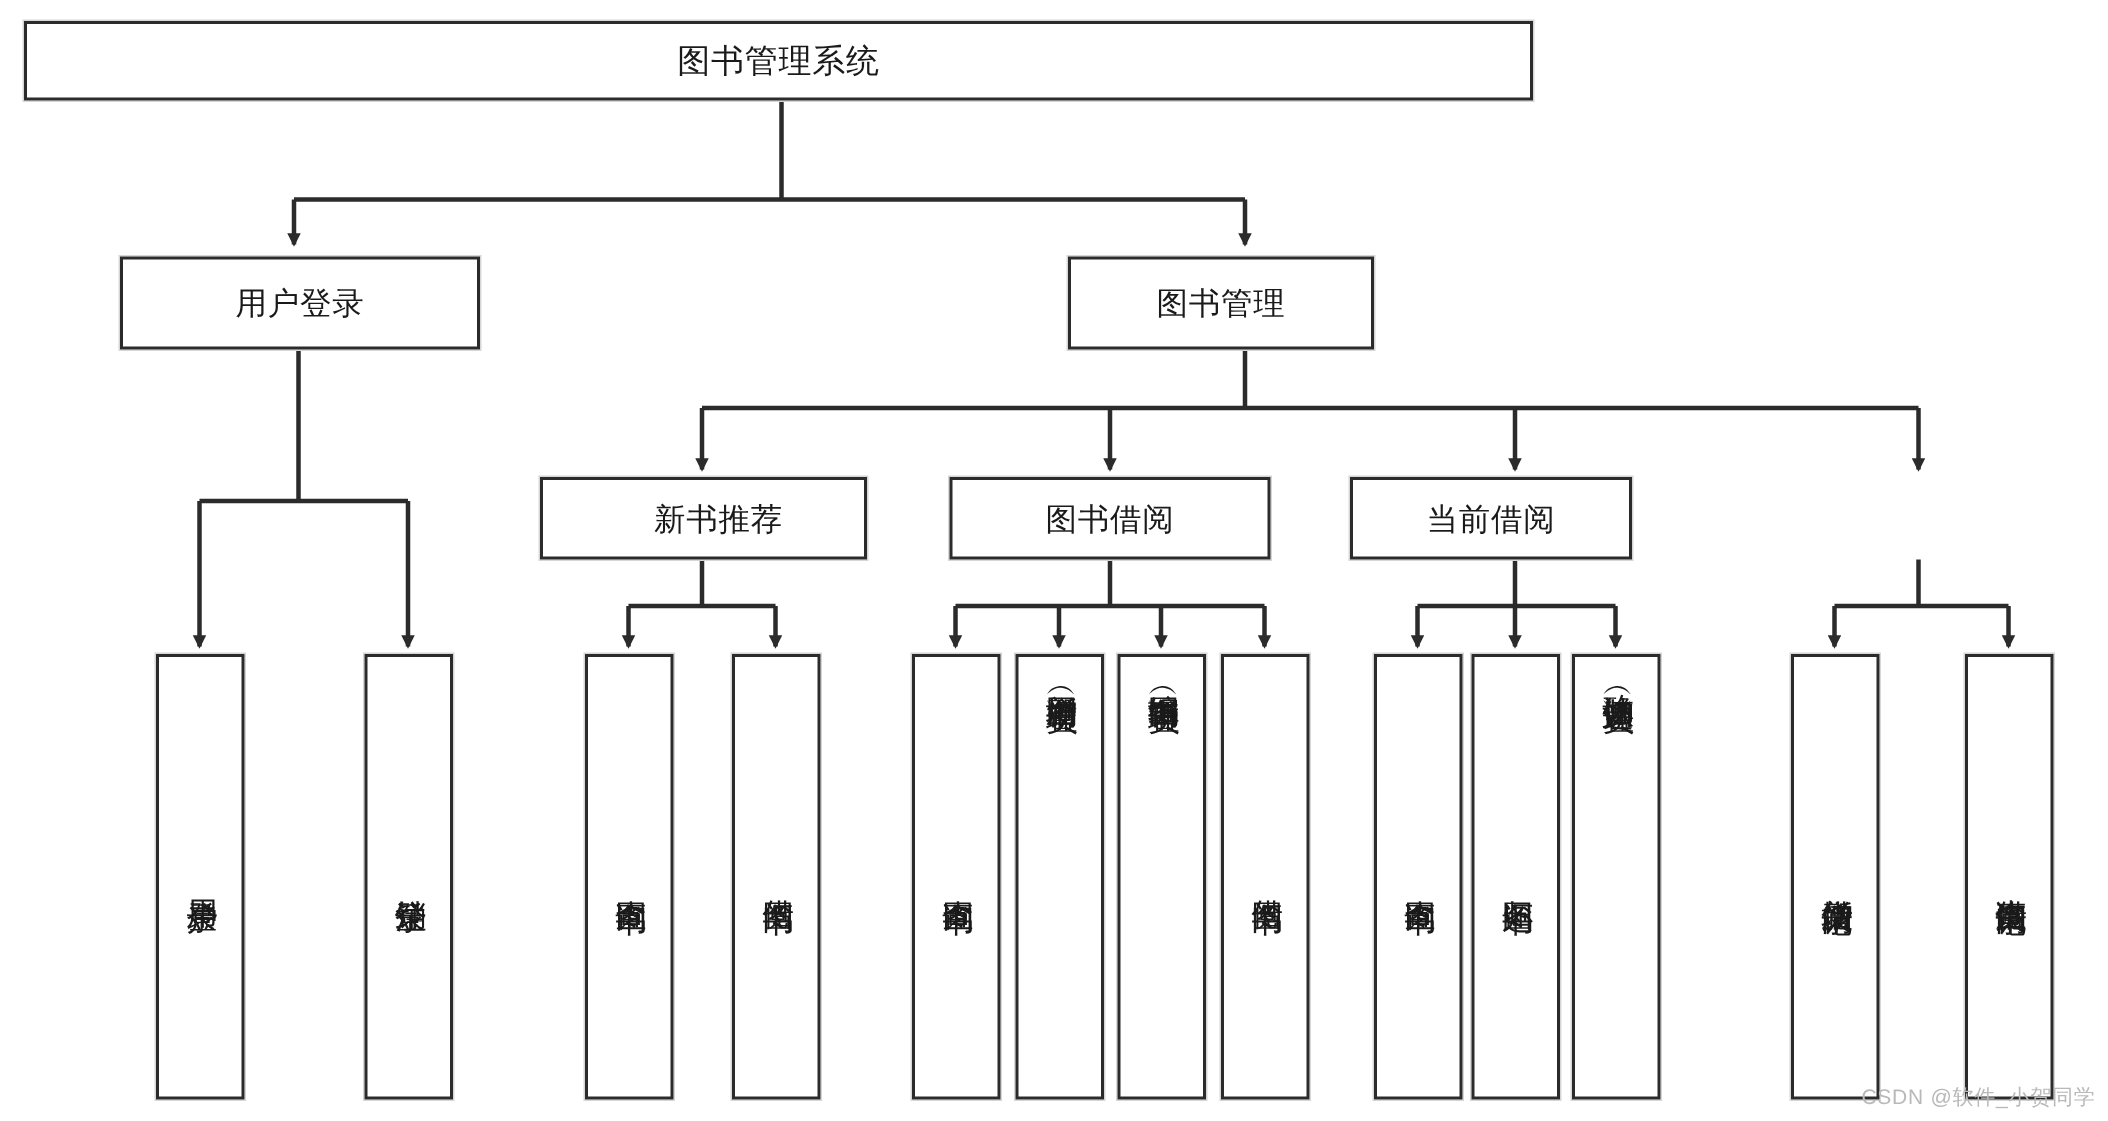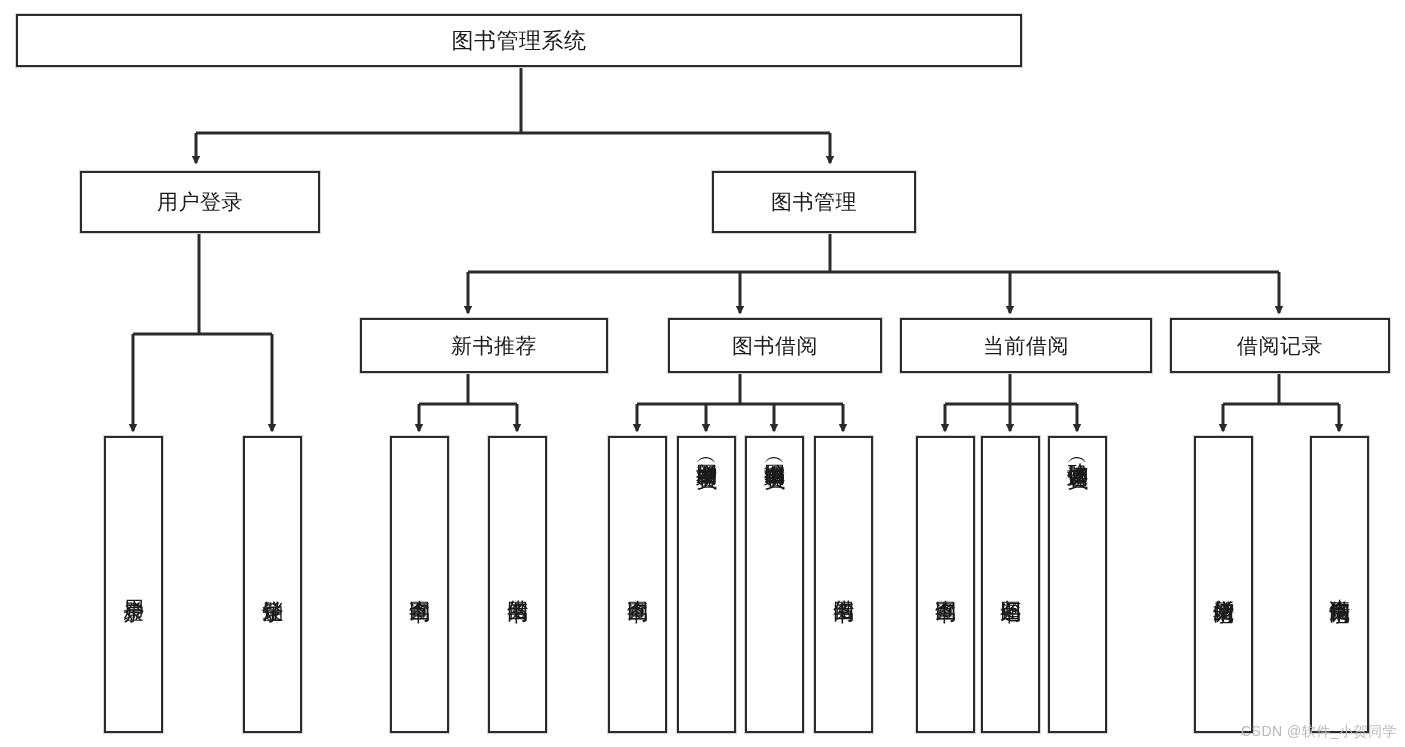--- a/index.html
+++ b/index.html
@@ -128,35 +128,32 @@
   </div>
 
   <div class="node node-h" style="left:80px; top:171px; width:240px; height:62px;">
     <span>用户登录</span>
   </div>
 
   <div class="node node-h" style="left:712px; top:171px; width:204px; height:62px;">
     <span>图书管理</span>
   </div>
 
-  <div class="node node-h" style="left:360px; top:318px; width:248px; height:55px;padding-left:20px;">
+  <div class="node node-h" style="left:360px; top:318px; width:218px; height:55px;padding-left:20px;">
     <span>新书推荐</span>
   </div>
 
-  <div class="node node-h" style="left:633px; top:318px; width:214px; height:55px;margin-left:35px;">
+  <div class="node node-h" style="left:633px; top:318px; width:214px; height:55px;">
     <span>图书借阅</span>
   </div>
 
-  <div class="node node-h" style="left:900px; top:318px; width:252px; height:55px;">
+  <div class="node node-h" style="left:900px; top:318px; width:188px; height:55px;">
     <span>当前借阅</span>
   </div>
 
-  <div class="node node-h" style="left:1170px; top:318px; width:220px; height:55px;">
-    <span>借阅记录</span>
-  </div>
 
   <div class="node node-v center-v" style="left:104px; top:436px; width:59px; height:297px;">
     <span>用户登录</span>
   </div>
   <div class="node node-v center-v" style="left:243px; top:436px; width:59px; height:297px;">
     <span>注销登录</span>
   </div>
 
   <div class="node node-v center-v" style="left:390px; top:436px; width:59px; height:297px;">
     <span>查询图书</span>

